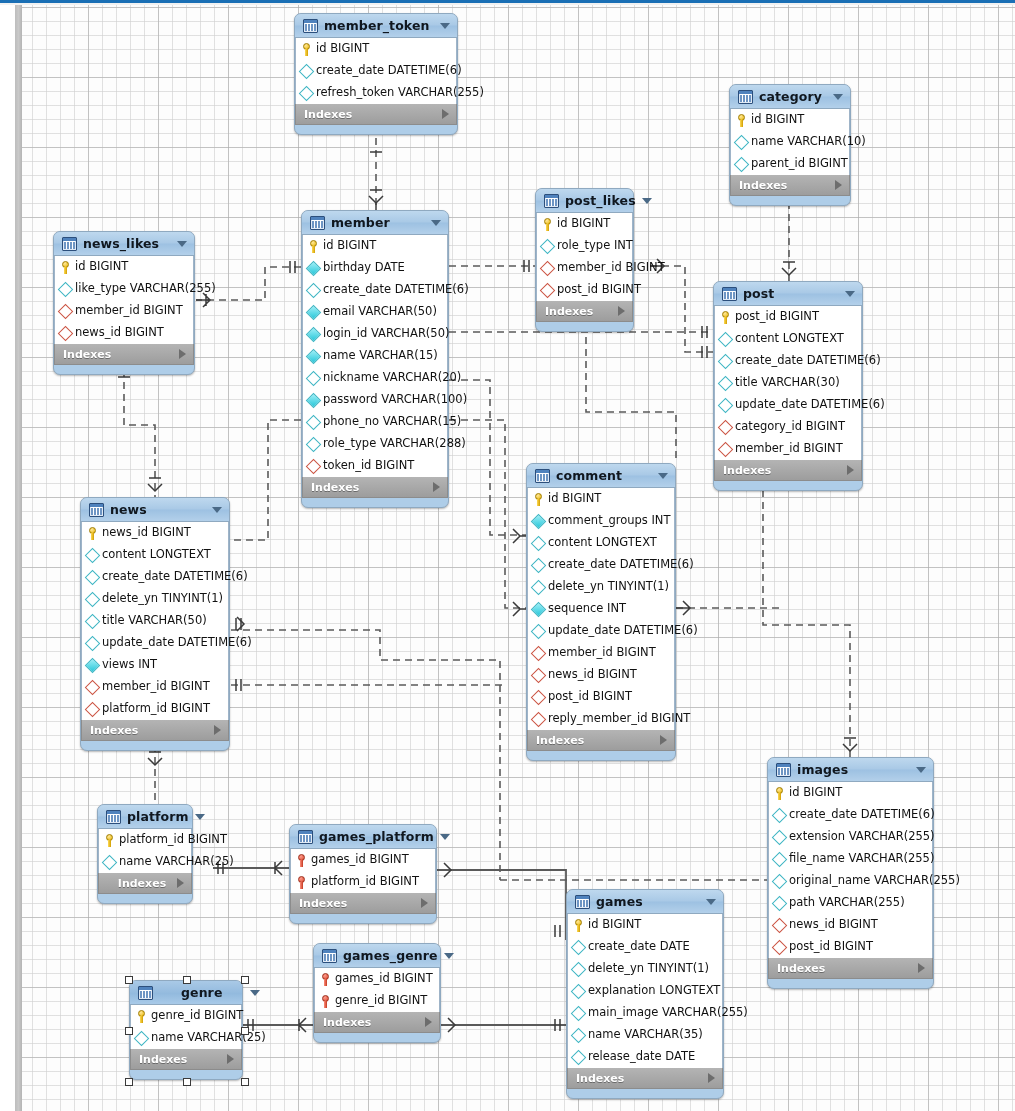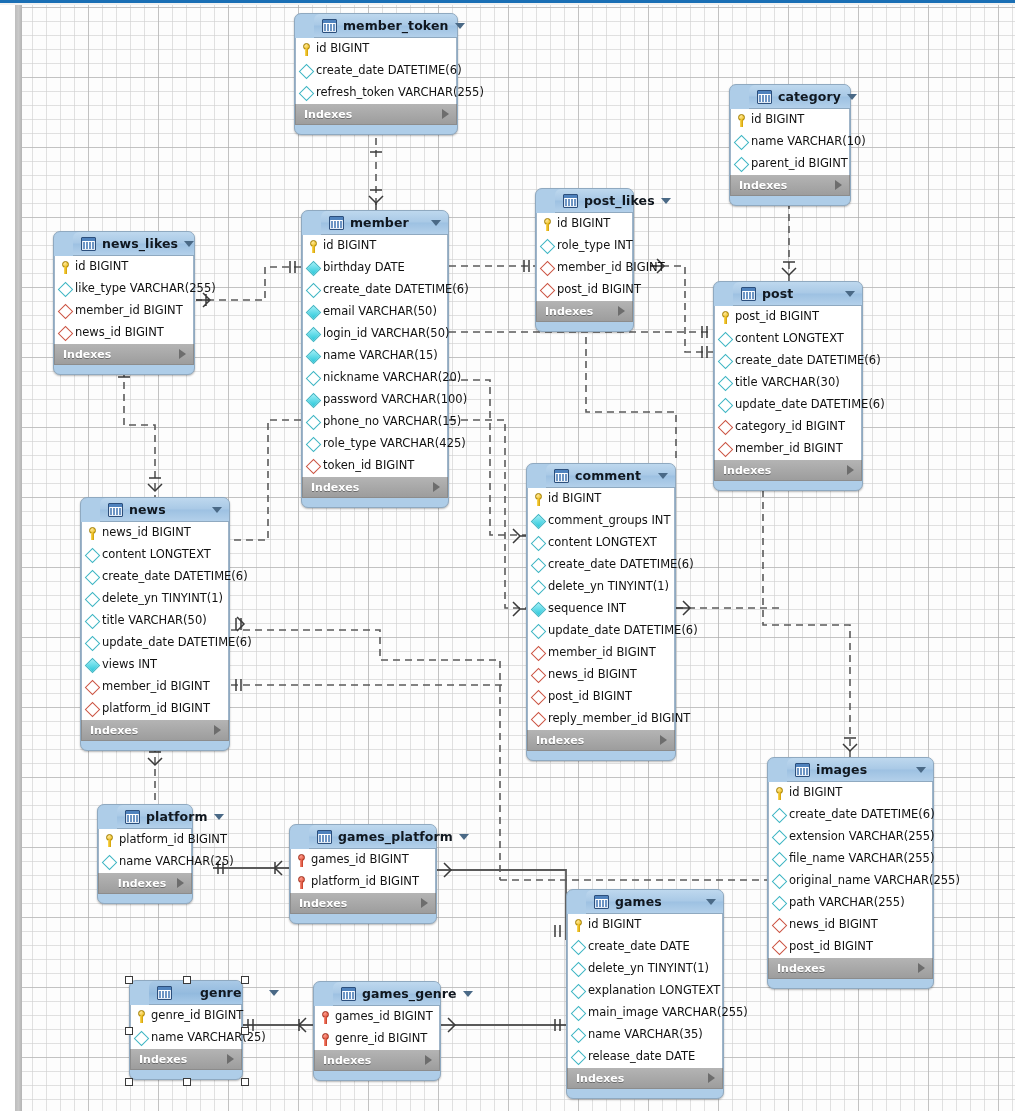--- a/index.html
+++ b/index.html
@@ -37,21 +37,21 @@
   .tbl{position:absolute;box-sizing:border-box;
        background:#aecde8;
        border:1px solid #8fa9c0;
        border-radius:7px;
        box-shadow:0 1px 2px rgba(0,0,0,.28);
        padding:0 0 9px 0;}
   .tbl .hdr{height:23px;display:flex;align-items:center;gap:6px;
        padding:0 7px 0 8px;
        border-radius:6px 6px 0 0;
        background:linear-gradient(to bottom,#bed8ee 0%,#a9c9e6 48%,#9dc1e2 52%,#b3d0ea 100%);
-       border-bottom:1px solid #8fa9c0;margin-left:19px;}
+       border-bottom:1px solid #8fa9c0;}
   .tbl .hdr .tname{font-size:12.5px;font-weight:bold;color:#10171f;
        letter-spacing:.1px;white-space:nowrap;flex:1;}
   .tbl.sel .hdr{background:linear-gradient(to bottom,#a9c9e6 0%,#93bade 55%,#a8cae8 100%);gap:28px;}
 
   
   .winicon{width:13px;height:12px;flex:0 0 auto;
            border:1px solid #2c4f7c;background:#ffffff;border-radius:1px;
            position:relative;box-shadow:inset 0 0 0 1px #dfe9f5;}
   .winicon::before{content:"";position:absolute;left:0;top:0;right:0;height:3px;
            background:#4f82bd;}
@@ -364,21 +364,21 @@
           <div class="col">
             <span class="gdia nn"></span>
             <span class="ctxt">password VARCHAR(100)</span>
           </div>
           <div class="col">
             <span class="gdia"></span>
             <span class="ctxt">phone_no VARCHAR(15)</span>
           </div>
           <div class="col">
             <span class="gdia"></span>
-            <span class="ctxt">role_type VARCHAR(425)</span>
+            <span class="ctxt">role_type VARCHAR(288)</span>
           </div>
           <div class="col">
             <span class="gdia fk"></span>
             <span class="ctxt">token_id BIGINT</span>
           </div>
         </div>
         <div class="idx">
           <span class="ilabel">Indexes</span>
           <span class="itri"></span>
         </div>
@@ -682,21 +682,21 @@
           <div class="h" style="left: -5px; top: -5px;"></div>
           <div class="h" style="left: 53px; top: -5px;"></div>
           <div class="h" style="left: 111px; top: -5px;"></div>
           <div class="h" style="left: -5px; top: 46px;"></div>
           <div class="h" style="left: 111px; top: 46px;"></div>
           <div class="h" style="left: -5px; top: 97px;"></div>
           <div class="h" style="left: 53px; top: 97px;"></div>
           <div class="h" style="left: 111px; top: 97px;"></div>
         </div>
       </div>
-      <div class="tbl" style="left: 313px; top: 981px; width: 128px;">
+      <div class="tbl" style="left: 313px; top: 943px; width: 128px;">
         <div class="hdr">
           <span class="winicon"></span>
           <span class="tname">games_genre</span>
           <span class="caret"></span>
         </div>
         <div class="cols">
           <div class="col">
             <span class="gkey fk"></span>
             <span class="ctxt">games_id BIGINT</span>
           </div>

